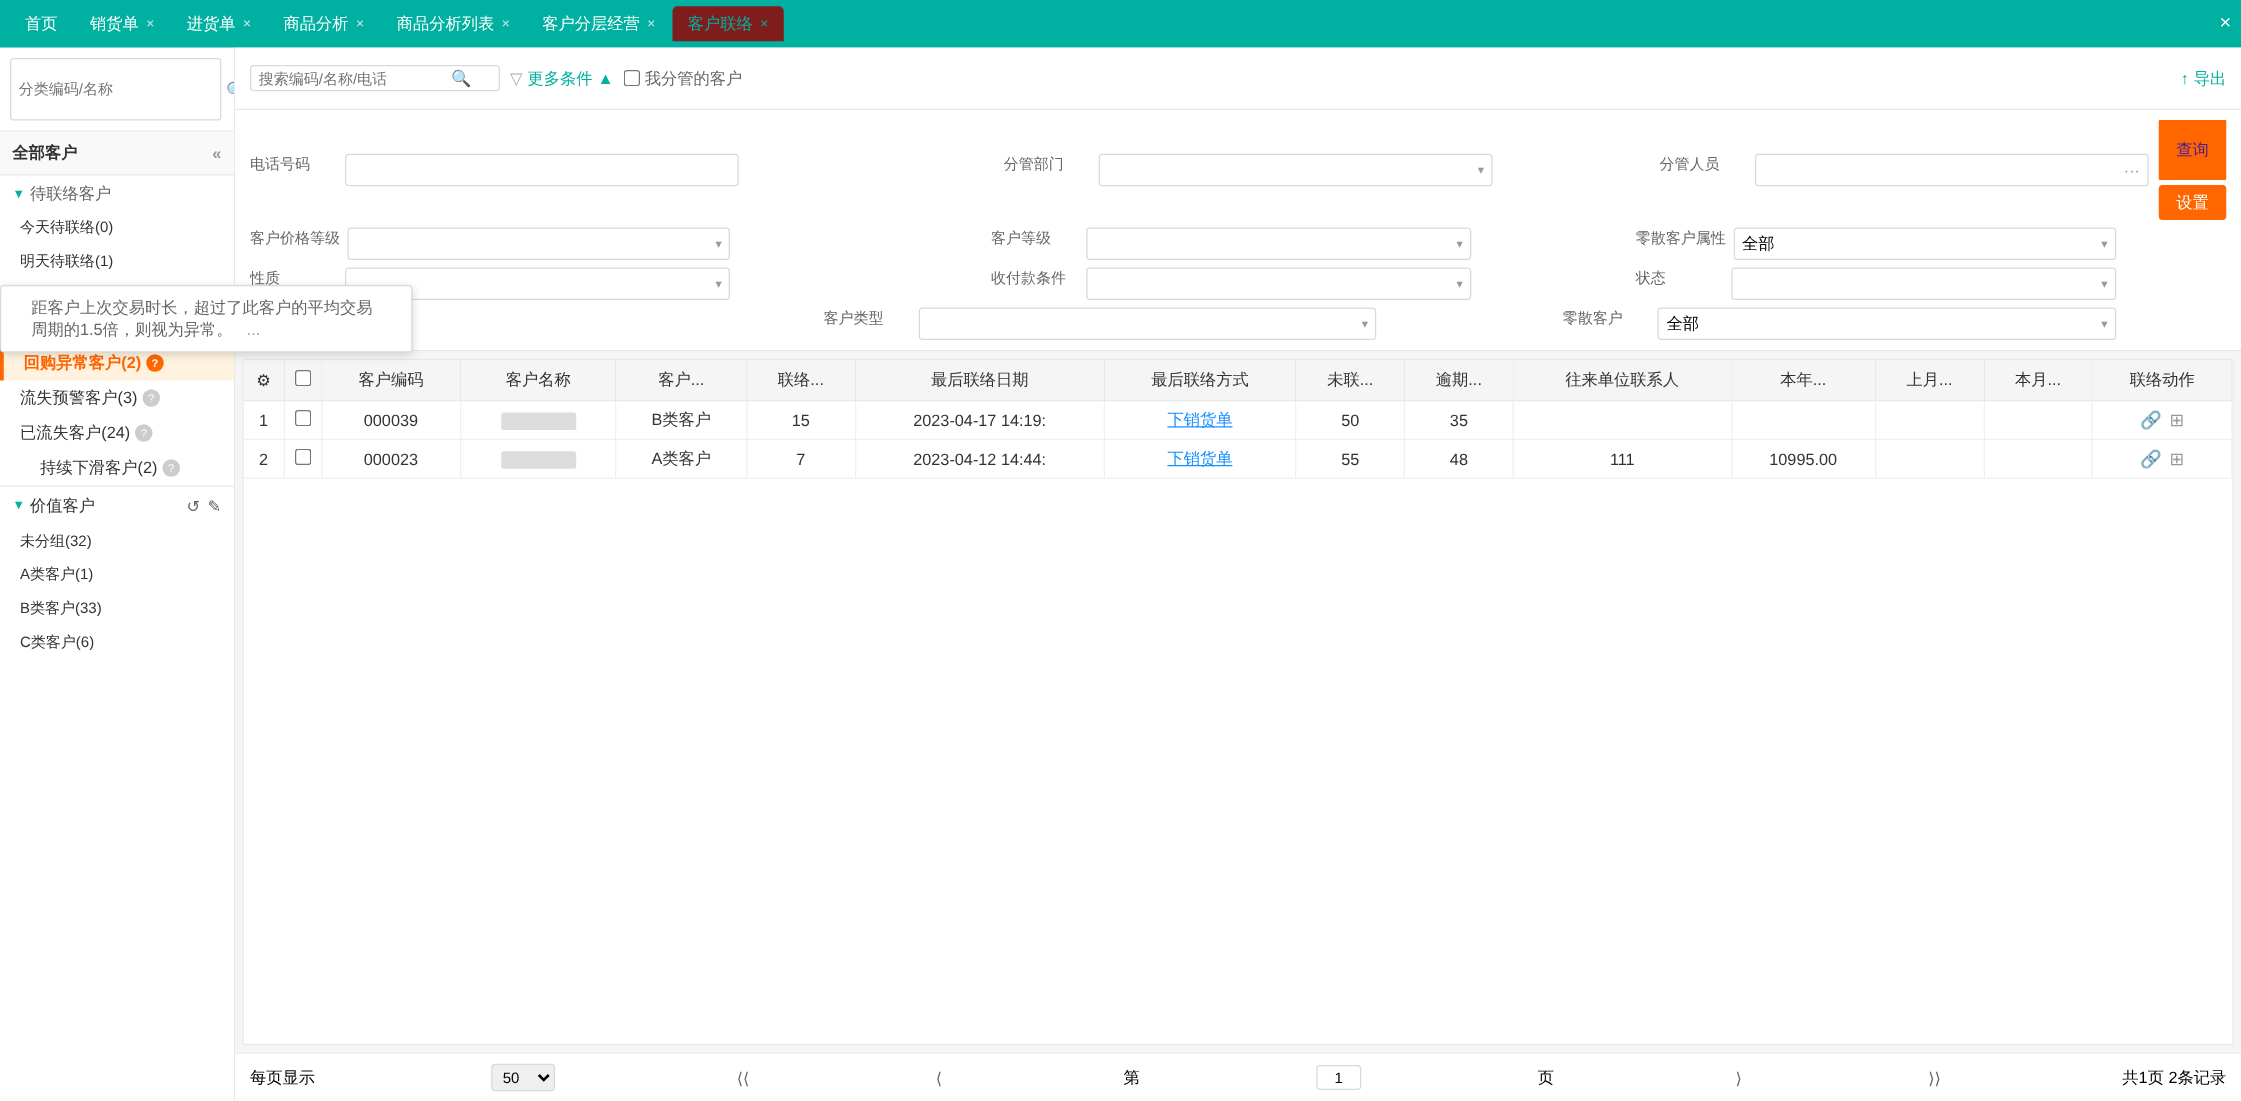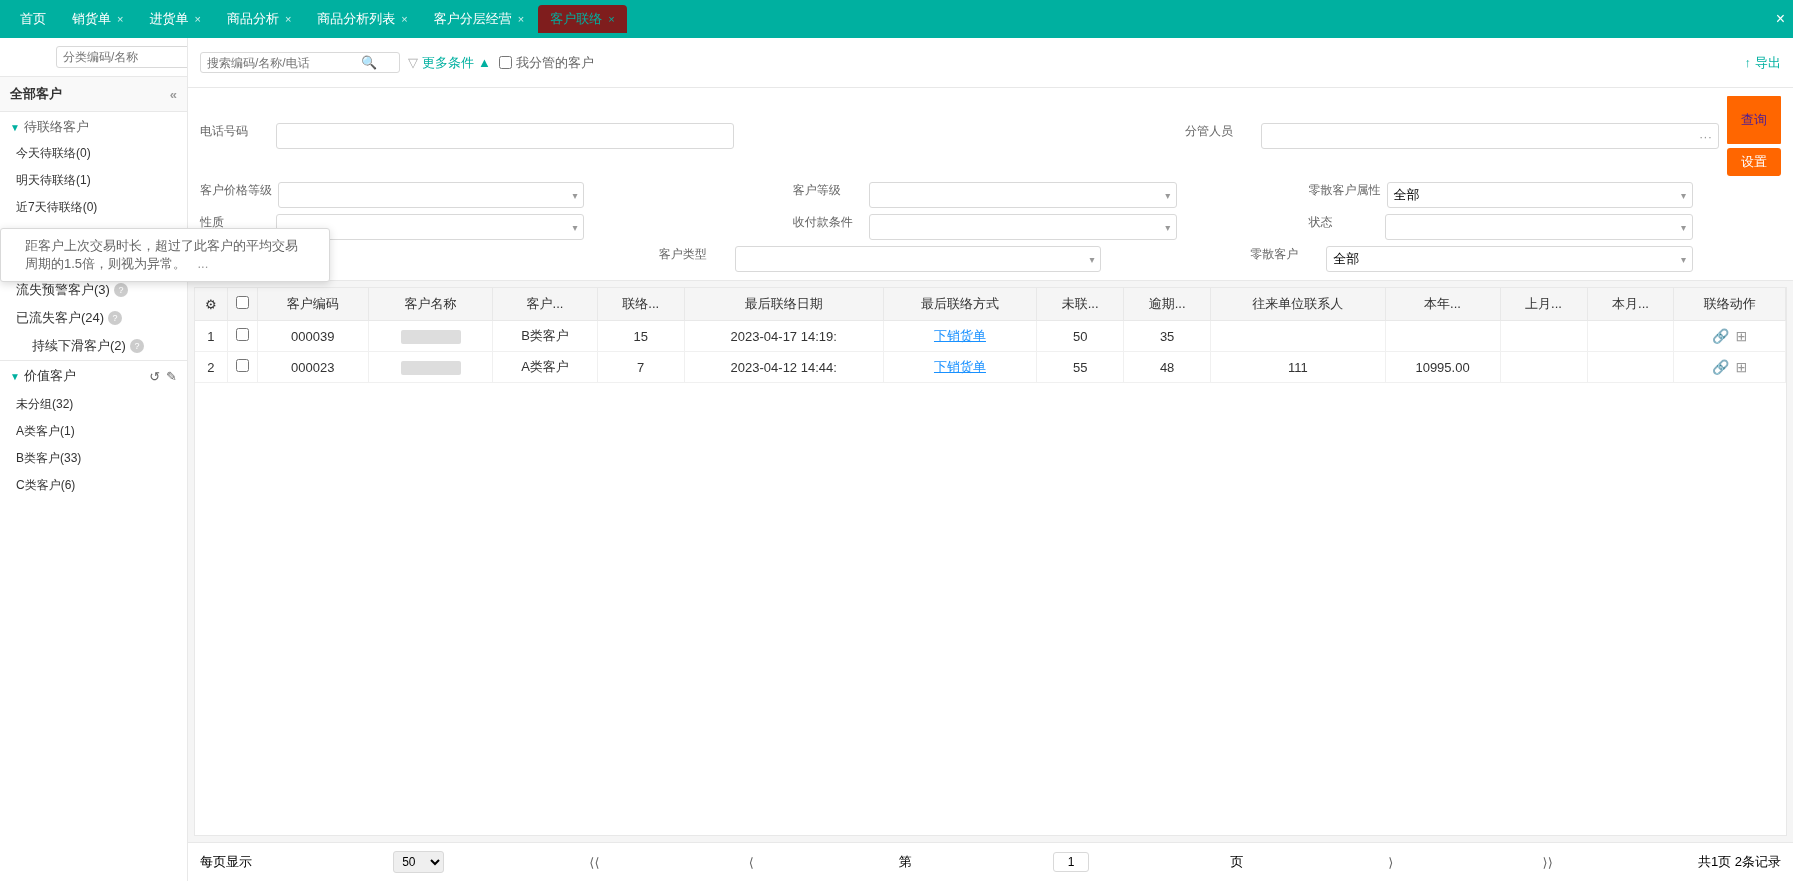--- a/index.html
+++ b/index.html
@@ -27,21 +27,21 @@
     .sidebar {
       width: 188px; background: #fff; border-right: 1px solid #e8e8e8;
       display: flex; flex-direction: column; overflow-y: auto; flex-shrink: 0;
     }
     .sidebar-search {
       display: flex; align-items: center; padding: 8px;
       border-bottom: 1px solid #e8e8e8; gap: 4px;
     }
     .sidebar-search input {
       flex: 1; border: 1px solid #d9d9d9; border-radius: 3px;
-      padding: 3px 6px; font-size: 12px; outline: none; margin-left: 48px;
+      padding: 17px 6px; font-size: 12px; outline: none;
     }
     .sidebar-section-header {
       display: flex; align-items: center; justify-content: space-between;
       padding: 8px 10px; font-weight: bold; color: #333; font-size: 13px;
       background: #f9f9f9; border-bottom: 1px solid #e8e8e8;
     }
     .sidebar-group-label {
       display: flex; align-items: center; gap: 4px;
       padding: 6px 10px 4px; font-size: 12px; color: #666;
     }
@@ -282,20 +282,27 @@
     </div>
 
     <div class="advanced-filter">
 
       <div class="filter-row">
         <div class="filter-field">
           <span class="filter-label">电话号码</span>
           <input class="filter-input" style="flex: 2 1 0%;">
         </div>
         <div style="flex:0.5;"></div>
+        <div class="filter-field">
+          <span class="filter-label">分管部门</span>
+          <div class="filter-select" style="flex:2;">
+            <span></span>
+              <span class="chevron triangle-down"></span>
+          </div>
+        </div>
         <div style="flex:0.3;"></div>
         <div class="filter-field">
           <span class="filter-label">分管人员</span>
           <div class="filter-select" style="flex:2;">
             <span></span>
               <span style="color:#999; margin-left:4px;">···</span>
           </div>
         </div>
         <div class="btn-col">
           <button class="btn-query">查询</button>

